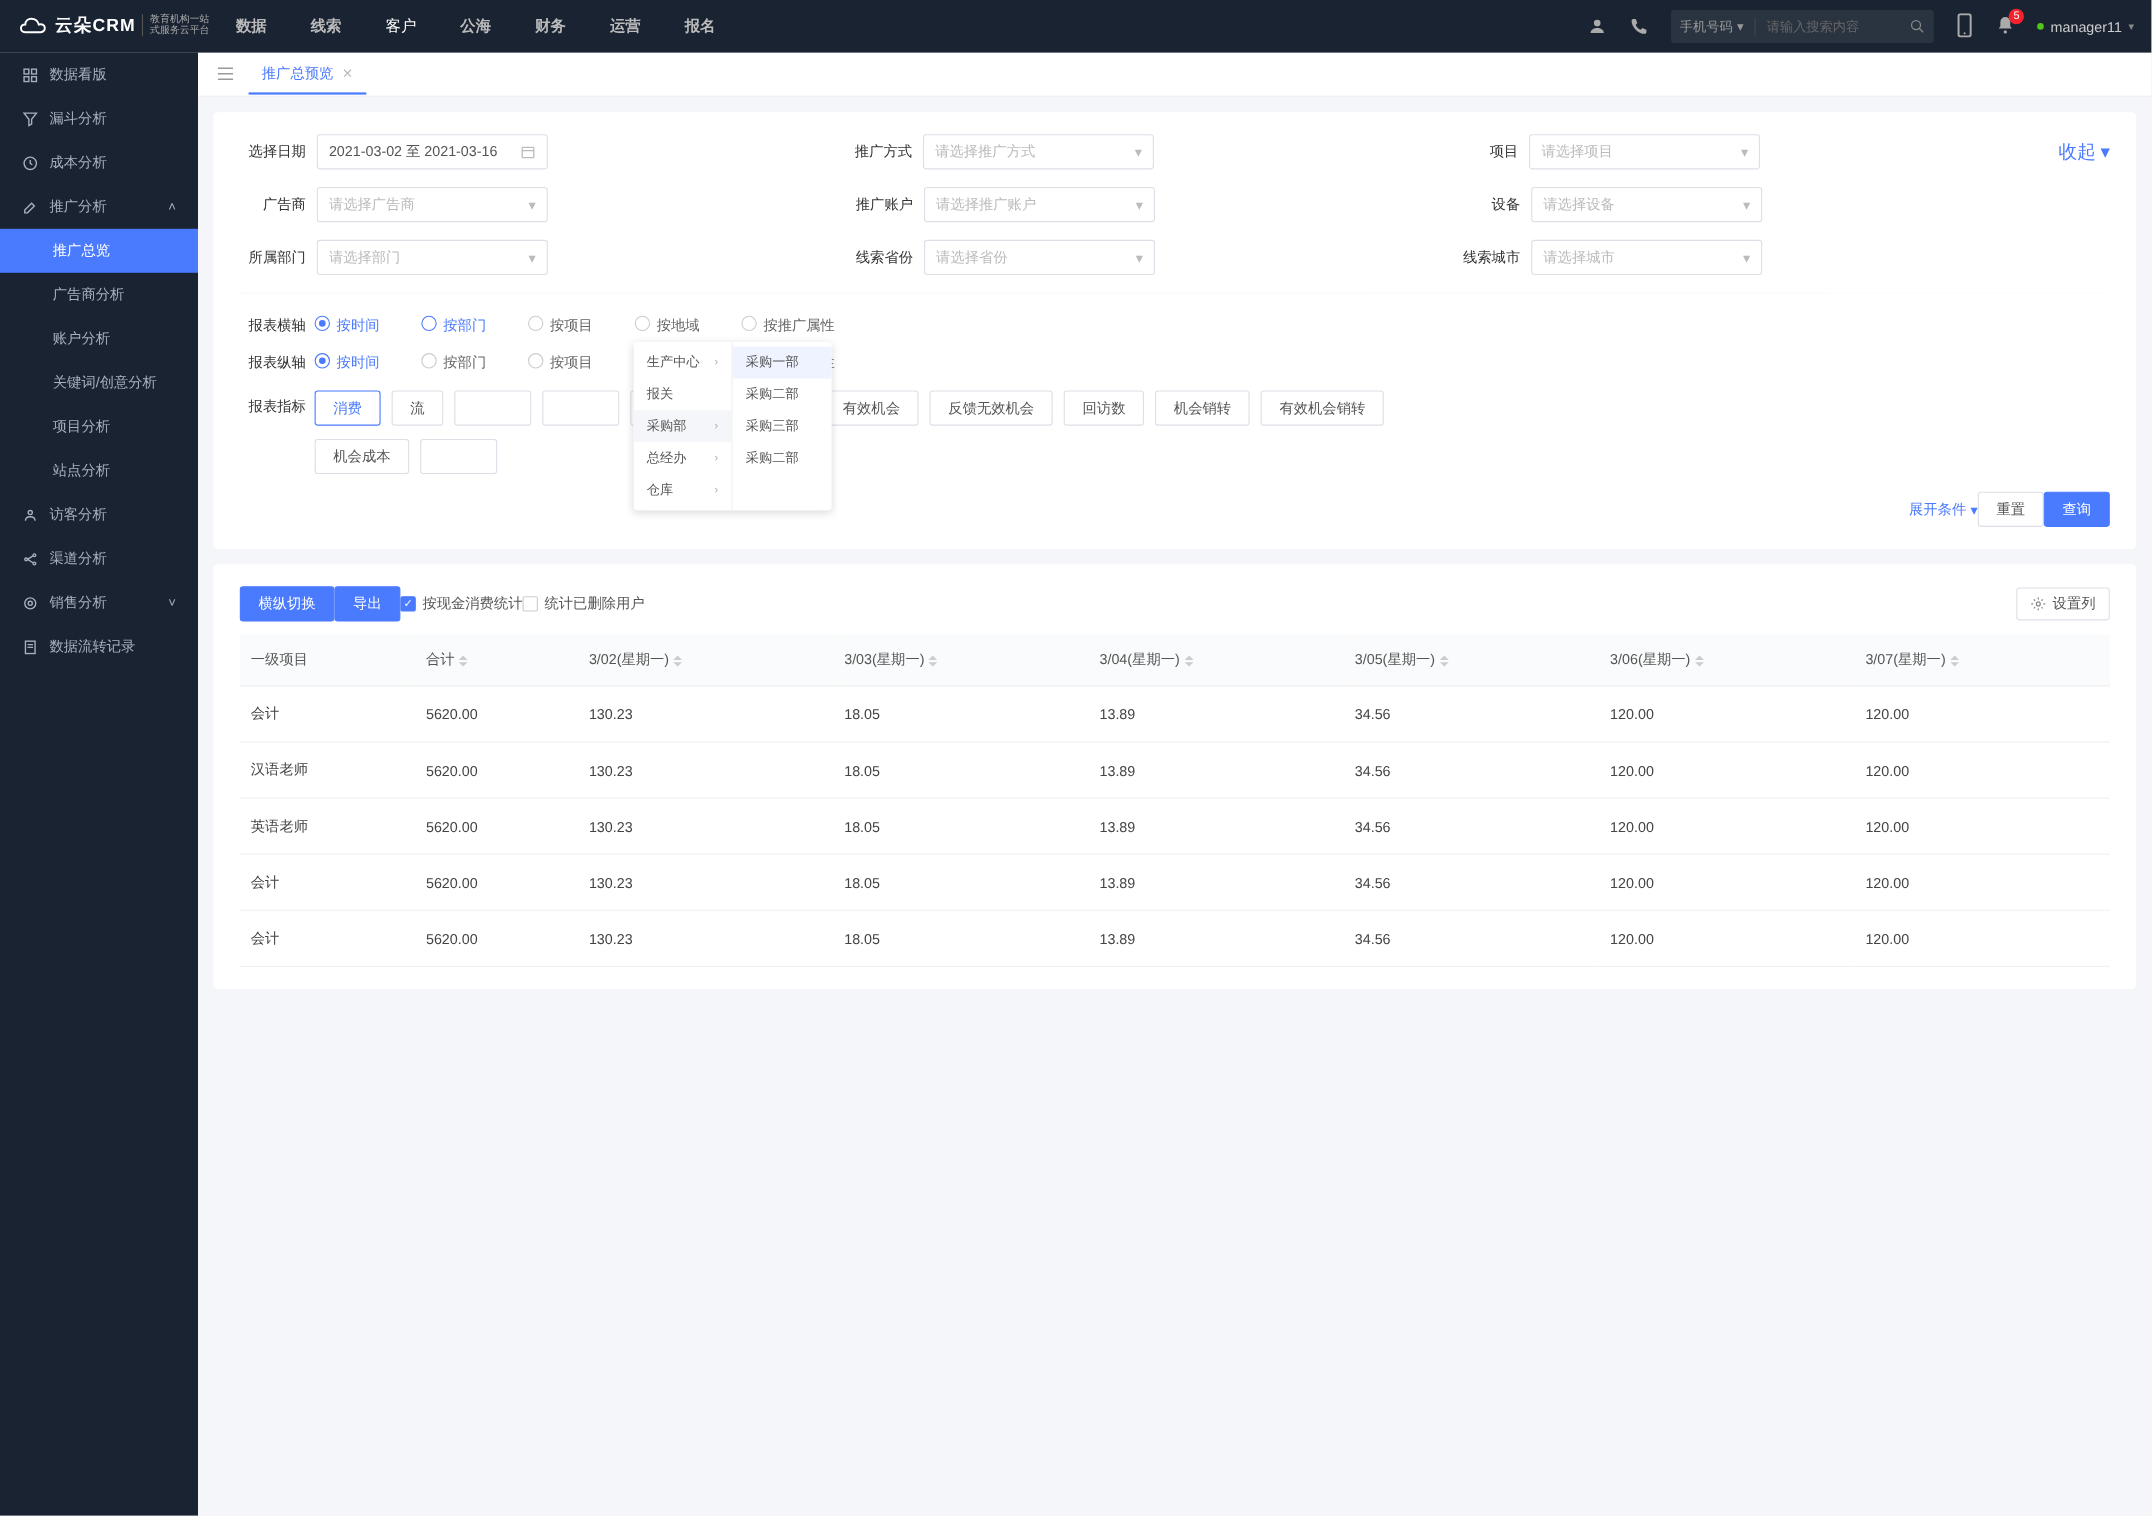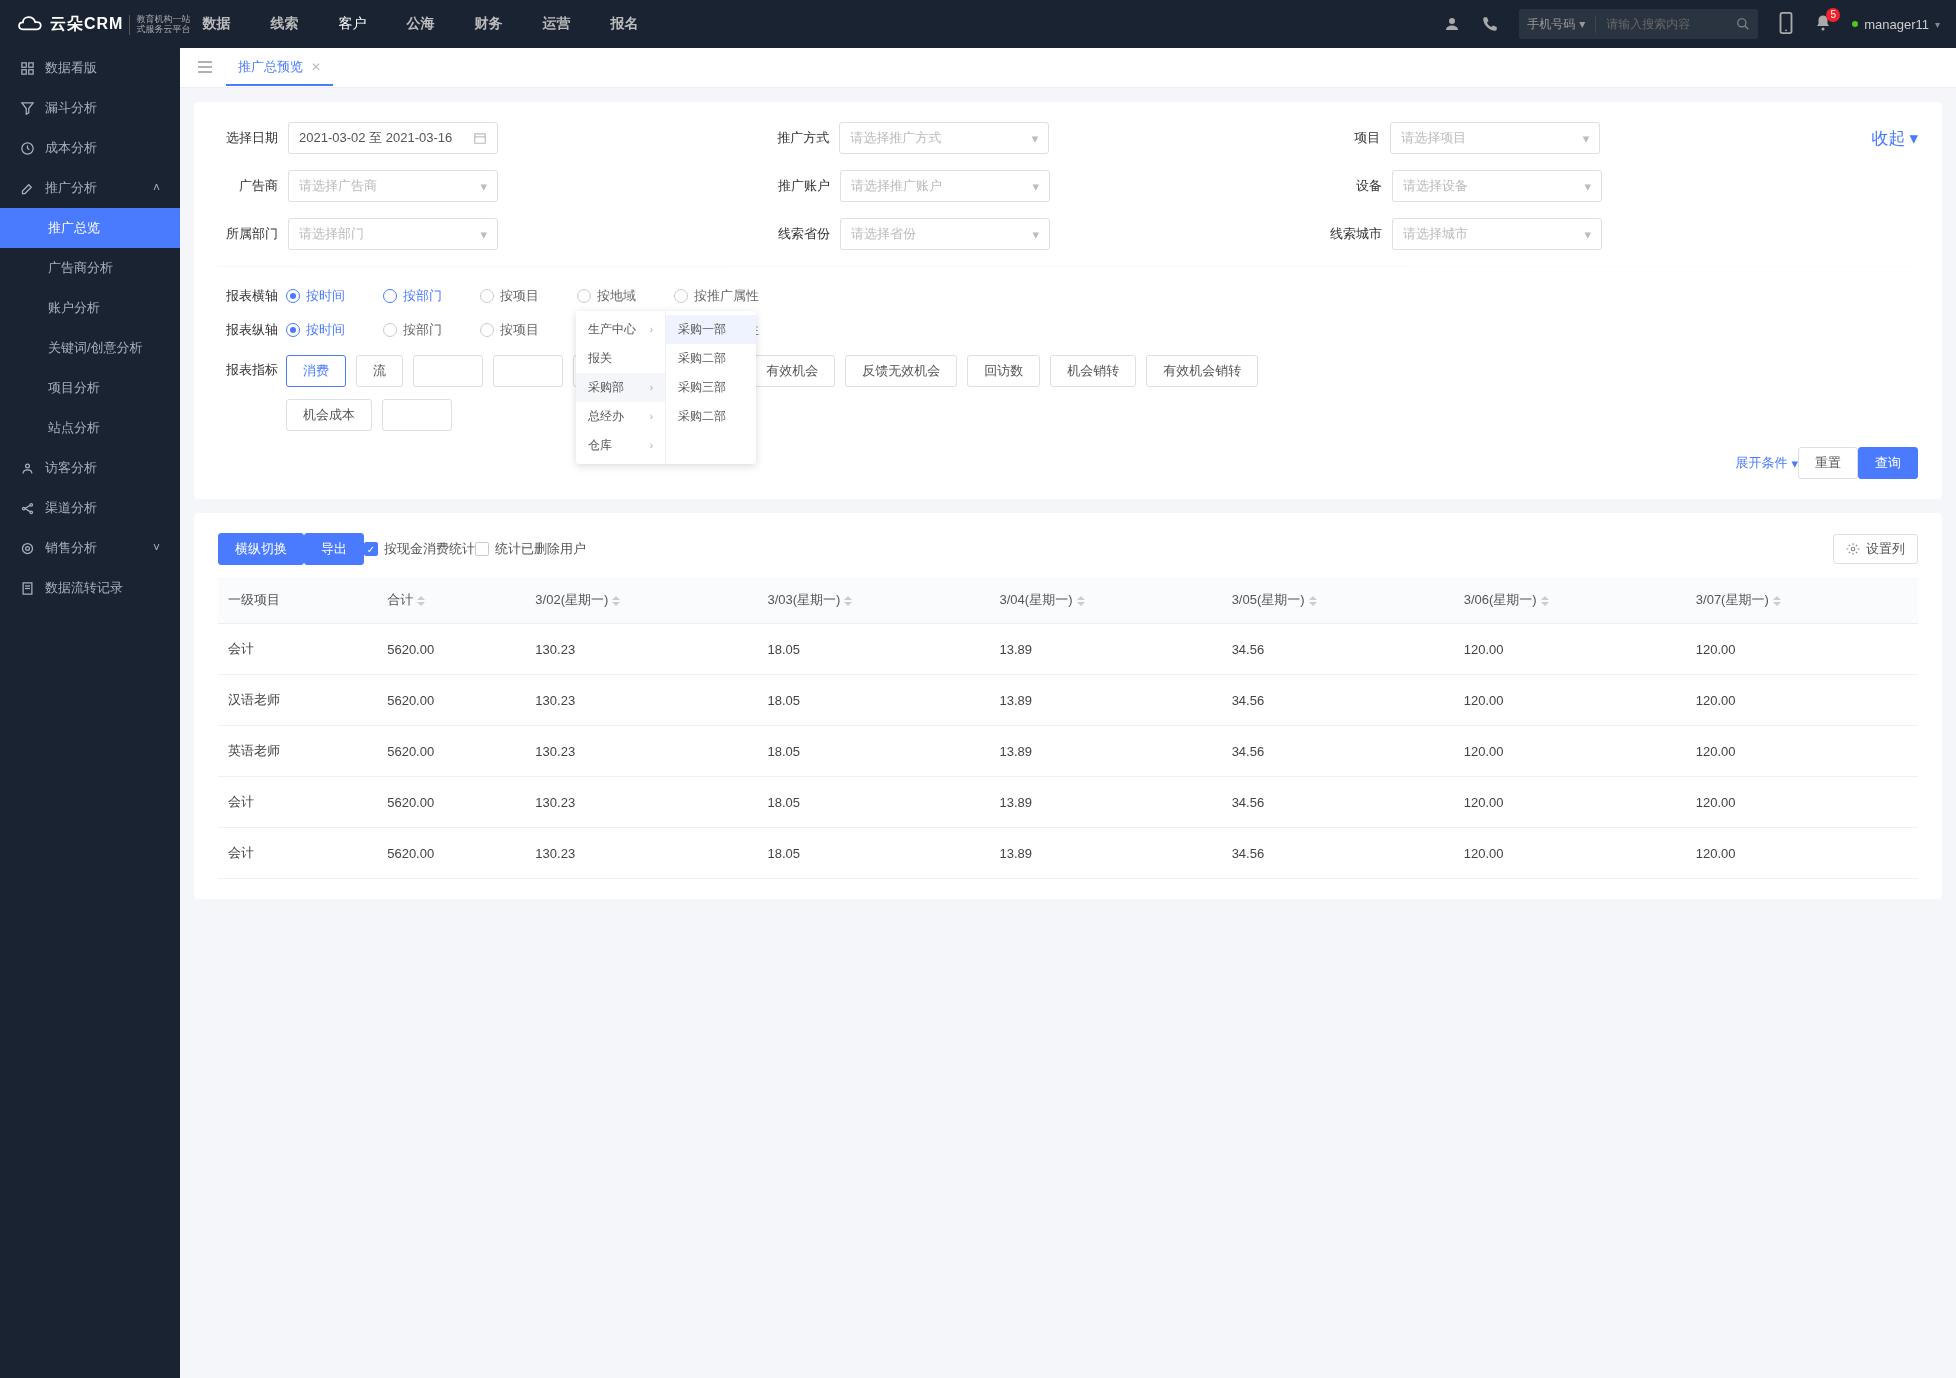--- a/index.html
+++ b/index.html
@@ -1,20 +1,20 @@
 <!DOCTYPE html>
 <html><head>
 <meta charset="utf-8">
 <style>
 * { margin: 0; padding: 0; box-sizing: border-box; font-family: -apple-system, BlinkMacSystemFont, "PingFang SC", "Microsoft YaHei", sans-serif; }
 body { background: #f5f6fa; color: #333; font-size: 14px; }
 
 
 .topnav { height: 48px; background: #1a2332; display: flex; align-items: center; padding: 0 16px; color: #fff; }
-.logo-wrap { display: flex; align-items: flex-end; gap: 6px; margin-right: 12px; }
+.logo-wrap { display: flex; align-items: flex-start; gap: 6px; margin-right: 24px; }
 .logo-icon { width: 28px; height: 22px; }
 .logo-text { font-size: 16px; font-weight: 600; letter-spacing: 1px; }
 .logo-sub { font-size: 9px; line-height: 1.1; border-left: 1px solid #555; padding-left: 6px; color: #aaa; }
 .topnav-items { display: flex; gap: 40px; }
 .topnav-item { color: #bbb; cursor: pointer; font-size: 14px; font-weight: bold; }
 .topnav-item.active { color: #fff; font-weight: 500; }
 .topnav-right { margin-left: auto; display: flex; align-items: center; gap: 20px; }
 .search-wrap { display: flex; align-items: center; background: #2a3441; border-radius: 3px; height: 30px; padding: 0 8px; }
 .search-select { color: #999; font-size: 12px; padding-right: 10px; border-right: 1px solid #444; display: flex; align-items: center; gap: 4px; }
 .search-input { background: transparent; border: none; color: #ccc; padding: 0 10px; width: 140px; font-size: 12px; outline: none; }
@@ -45,21 +45,21 @@
 .filter-row { display: flex; align-items: center; margin-bottom: 16px; gap: 8px; position: relative; }
 .filter-group { display: flex; align-items: center; gap: 10px; flex: 1; }
 .filter-label { width: 60px; text-align: right; color: #333; font-size: 13px; }
 .select-box, .date-box { height: 32px; border: 1px solid #dcdfe6; border-radius: 3px; display: flex; align-items: center; padding: 0 10px; color: #bbb; font-size: 13px; min-width: 210px; justify-content: space-between; cursor: pointer; background: #fff; }
 .date-box { color: #555; }
 .collapse-link { color: #4a7afe; cursor: pointer; display: flex; align-items: center; gap: 4px; font-size: 17px; }
 
 .radio-row { display: flex; align-items: center; margin-bottom: 16px; gap: 8px; }
 .radio-label { width: 60px; text-align: right; color: #333; font-size: 13px; }
 .radio-opts { display: flex; gap: 38px; }
-.radio-opt { display: flex; align-items: center; gap: 6px; cursor: pointer; font-size: 13px; color: #666; }
+.radio-opt { display: flex; align-items: flex-start; gap: 6px; cursor: pointer; font-size: 13px; color: #666; }
 .radio-opt.selected { color: #4a7afe; }
 .radio-circle { width: 14px; height: 14px; border: 1px solid #ccc; border-radius: 50%; display: flex; align-items: center; justify-content: center; }
 .radio-opt.selected .radio-circle { border-color: #4a7afe; }
 .radio-dot { width: 6px; height: 6px; border-radius: 50%; background: #4a7afe; }
 
 .metric-row { display: flex; align-items: flex-start; gap: 8px; margin-bottom: 16px; }
 .metric-btns { display: flex; flex-wrap: wrap; gap: 10px; }
 .metric-btn { height: 32px; padding: 0 16px; border: 1px solid #dcdfe6; border-radius: 3px; display: flex; align-items: center; cursor: pointer; color: #555; font-size: 13px; background: #fff; }
 .metric-btn.active { border-color: #4a7afe; color: #4a7afe; }
 

